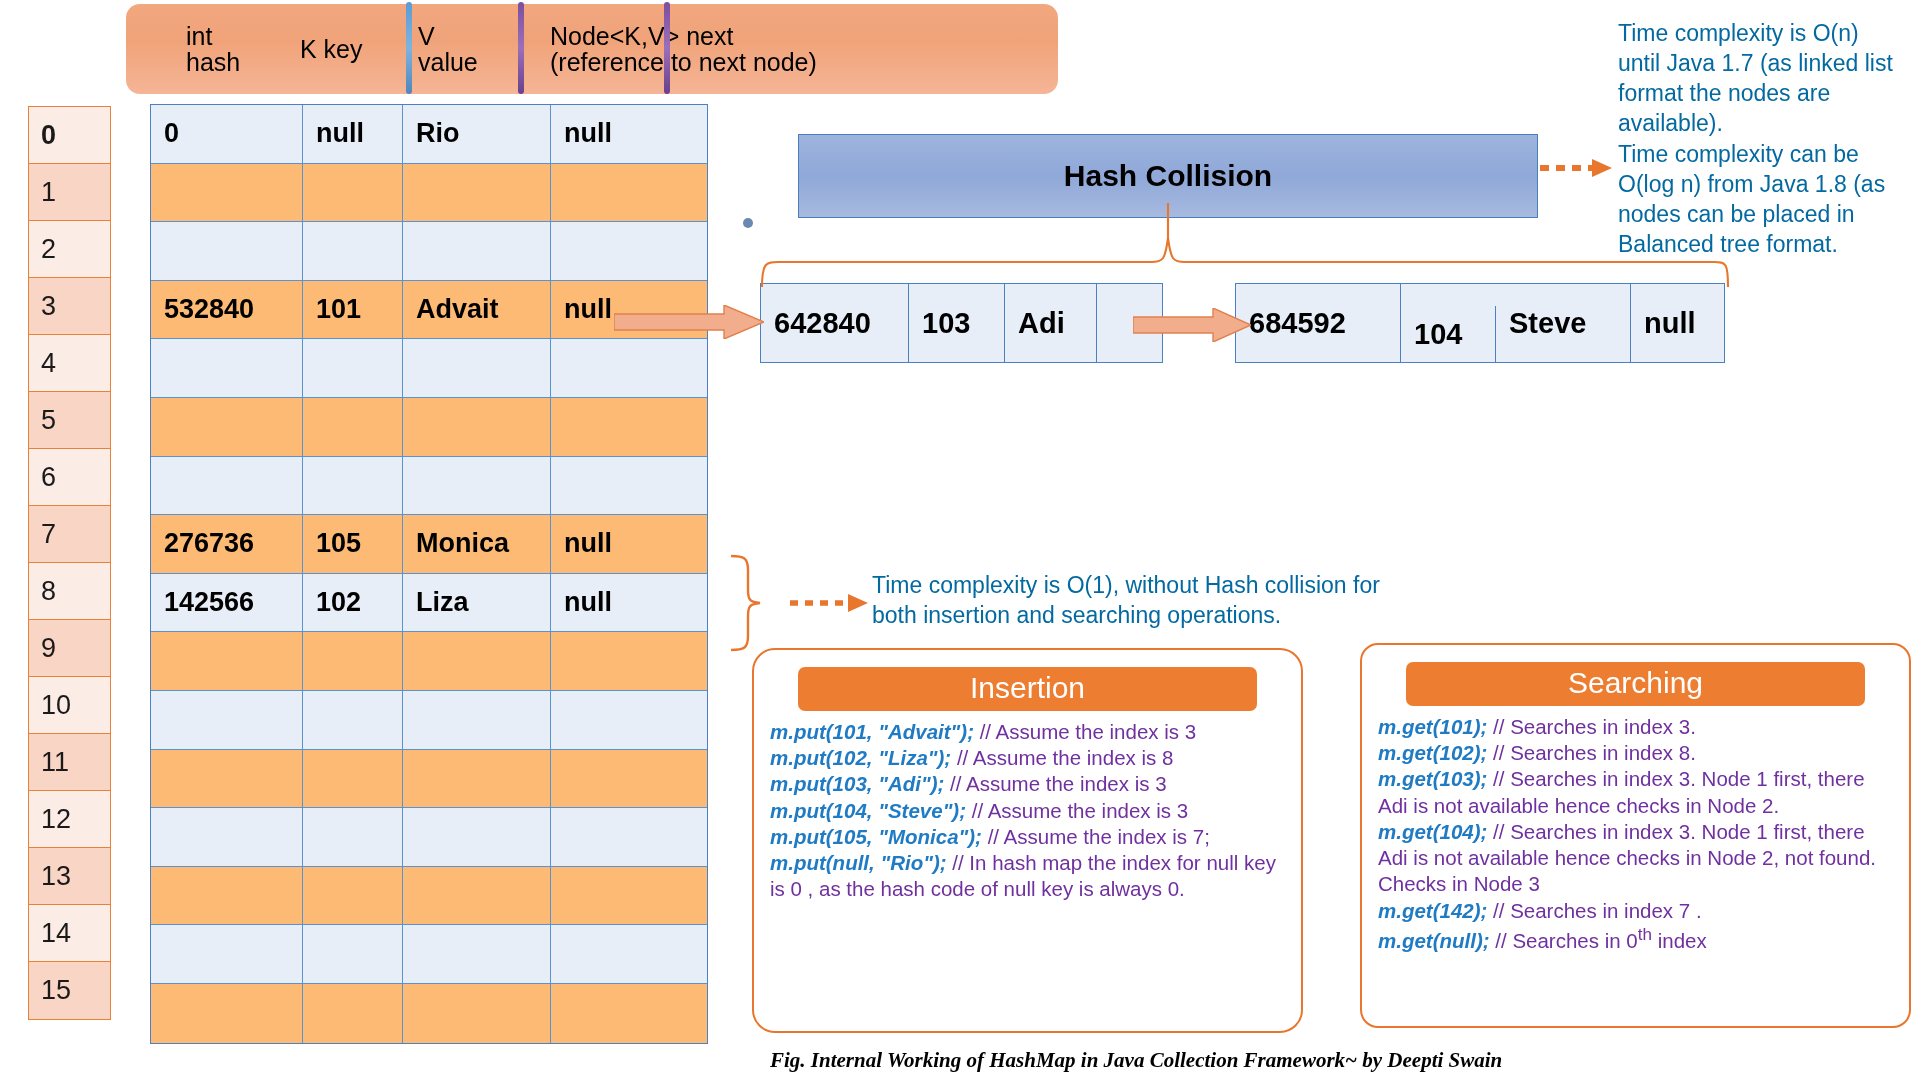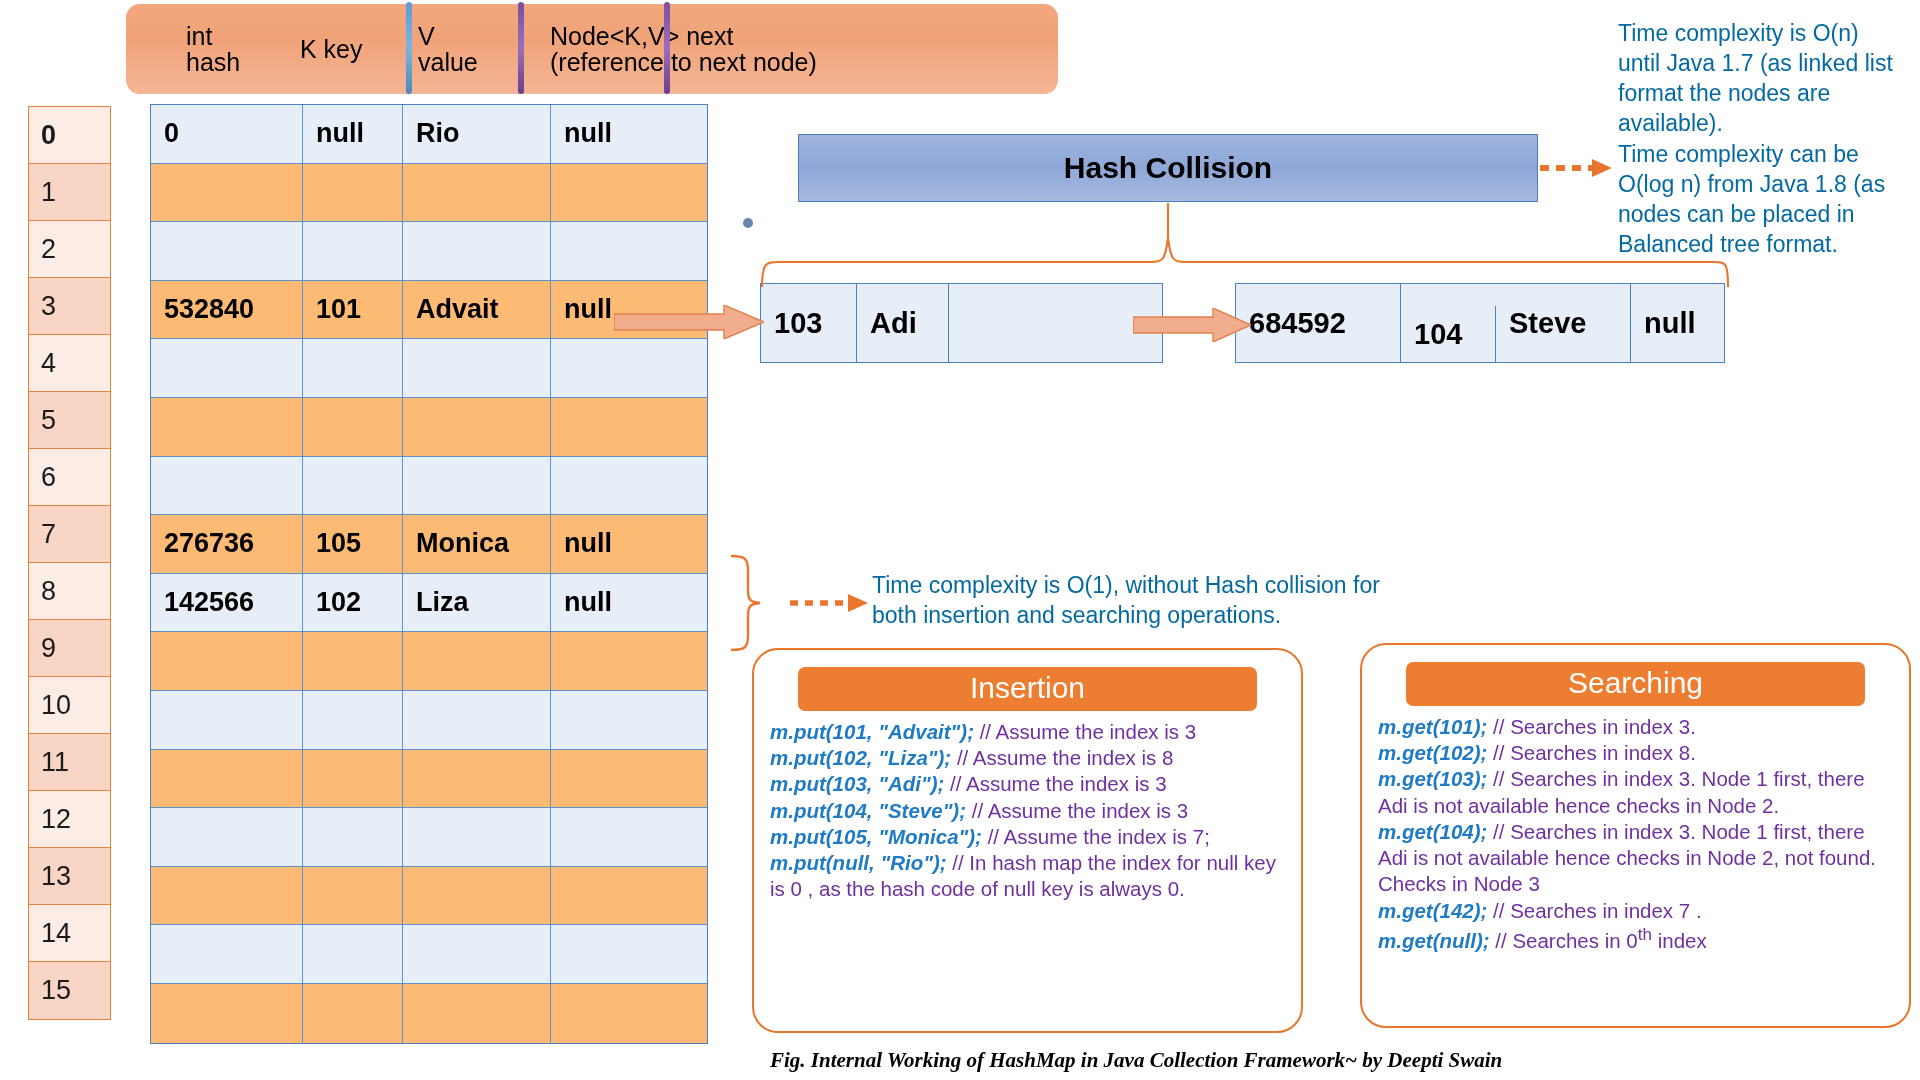--- a/index.html
+++ b/index.html
@@ -90,21 +90,21 @@
   .brow:last-child .bcell { border-bottom: none; }
   .c-hash  { width: 152px; }
   .c-key   { width: 100px; }
   .c-value { width: 148px; text-align: right; }
   .c-next  { flex: 1; }
   .row-a .bcell { background: #e8eef8; }
   .row-b .bcell { background: #fdba74; }
 
   
   #hash-collision {
-    left: 798px; top: 134px; width: 740px; height: 68px;
+    left: 798px; top: 134px; width: 740px; height: 84px;
     background: linear-gradient(180deg,#9eb4de 0%, #8fa8d8 50%, #a7badf 100%);
     border: 1.4px solid #4a7ebb;
     display: flex; align-items: center; justify-content: center;
     font-size: 30px; font-weight: bold; color: #000;
     box-sizing: border-box;
   }
 
   
   .node-box {
     display: flex;
@@ -147,22 +147,22 @@
   #note-complexity { left: 1618px; top: 18px; width: 288px; }
   #note-o1 { left: 872px; top: 570px; width: 510px; }
 
   
   .panel {
     border: 2.4px solid #e8762c;
     border-radius: 26px;
     background: #ffffff;
     box-sizing: border-box;
   }
-  #panel-insertion { left: 752px; top: 648px; width: 551px; height: 385px; }
-  #panel-searching { left: 1360px; top: 643px; width: 551px; height: 385px; }
+  #panel-insertion { left: 752px; top: 648px; width: 551px; height: 385px; border-radius: 23px; }
+  #panel-searching { left: 1360px; top: 643px; width: 551px; height: 385px; border-radius: 18px; }
   .panel-title {
     background: #ED7D31;
     color: #ffffff;
     font-size: 30px;
     text-align: center;
     border-radius: 7px;
     padding: 4px 0 6px 0;
     margin: 17px 44px 8px 44px;
   }
   .panel-body {
@@ -332,20 +332,21 @@
       <div class="bcell c-hash"></div>
       <div class="bcell c-key"></div>
       <div class="bcell c-value"></div>
       <div class="bcell c-next"></div>
     </div>
   </div>
 
 <div id="hash-collision" class="abs">Hash Collision</div>
 
 <div id="node-1" class="node-box abs">
+  <div class="node-cell n-hash">642840</div>
   <div class="node-cell n-key">103</div>
   <div class="node-cell n-val">Adi</div>
   <div class="node-cell n-next"></div>
 </div>
 
 <div id="node-2" class="node-box abs">
   <div class="node-cell n-hash">684592</div>
   <div class="node-cell n-key">104</div>
   <div class="node-cell n-val">Steve</div>
   <div class="node-cell n-next">null</div>

